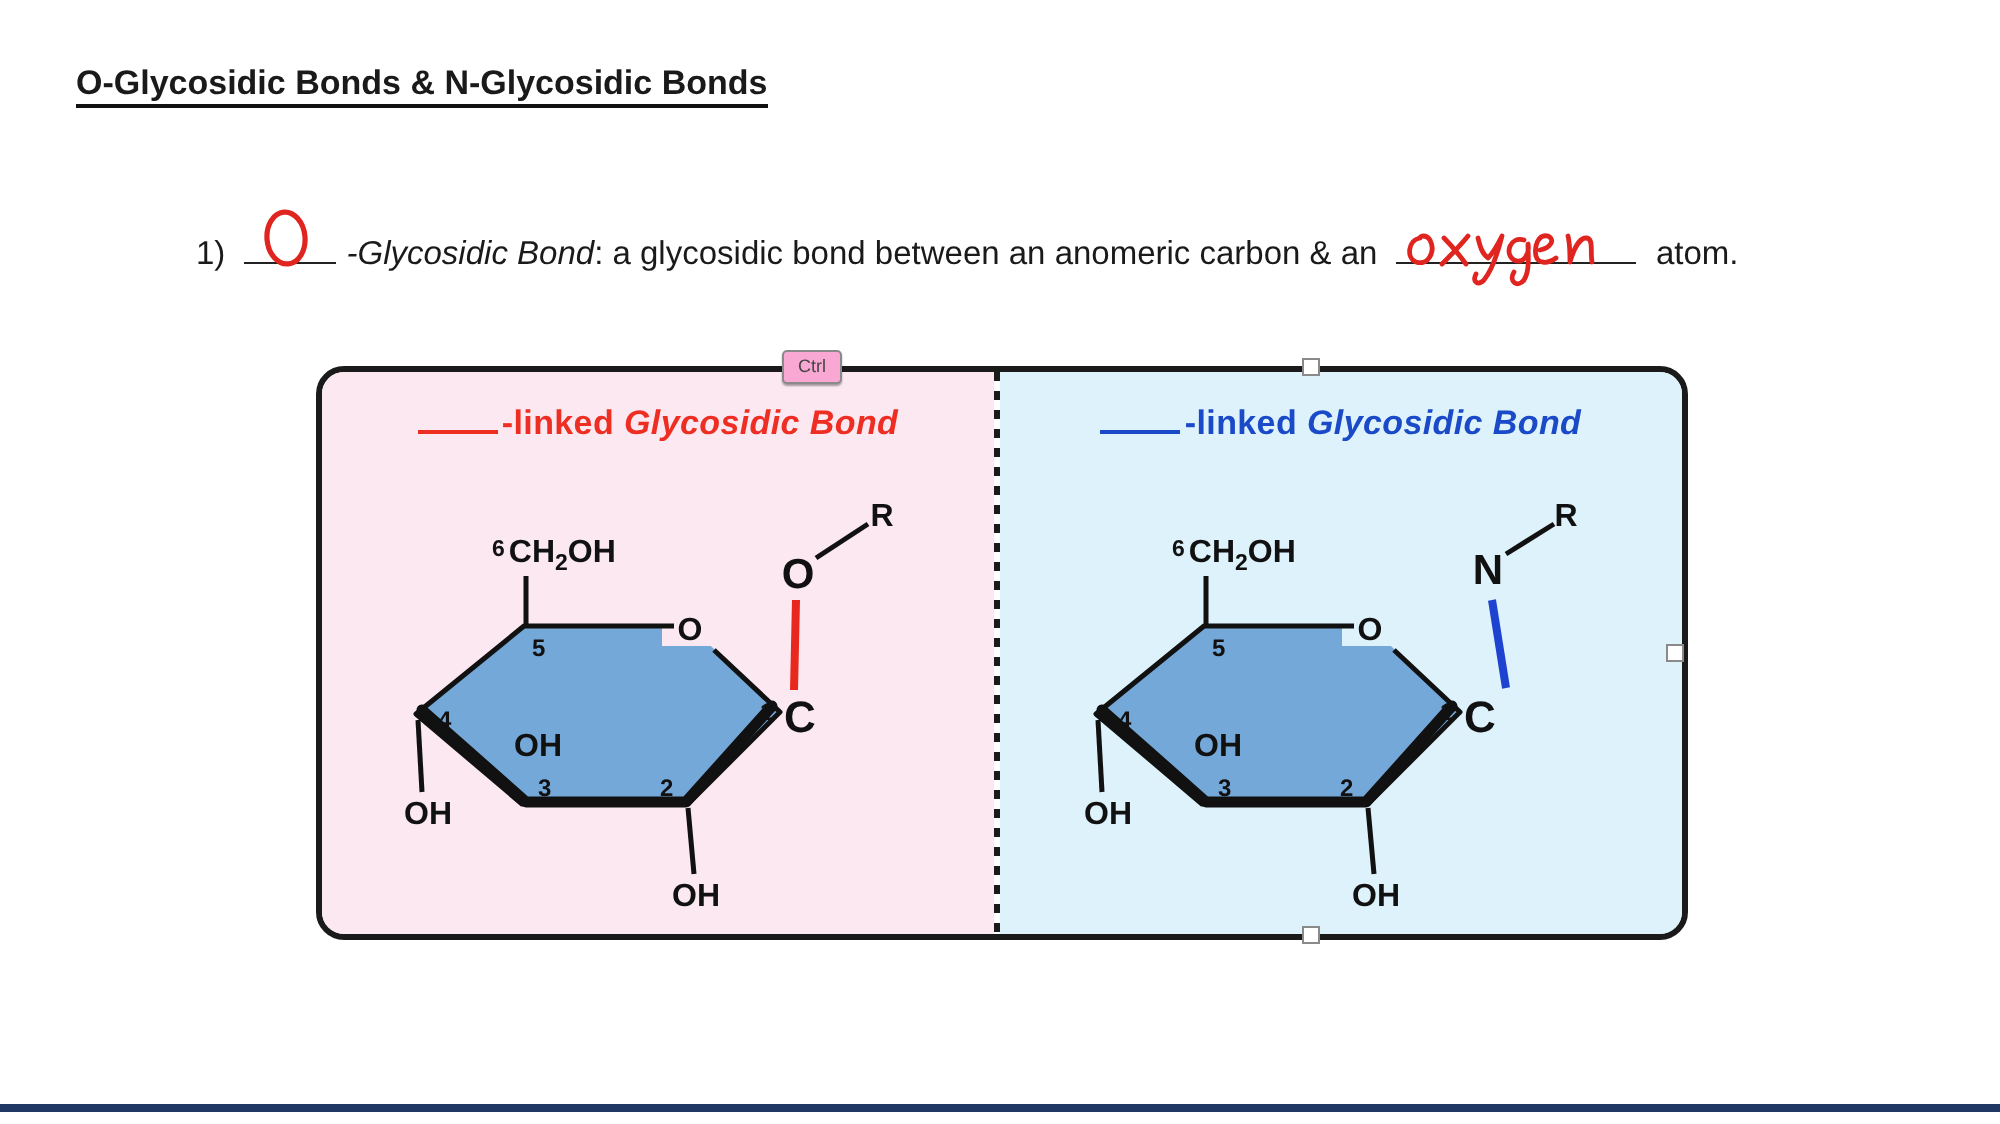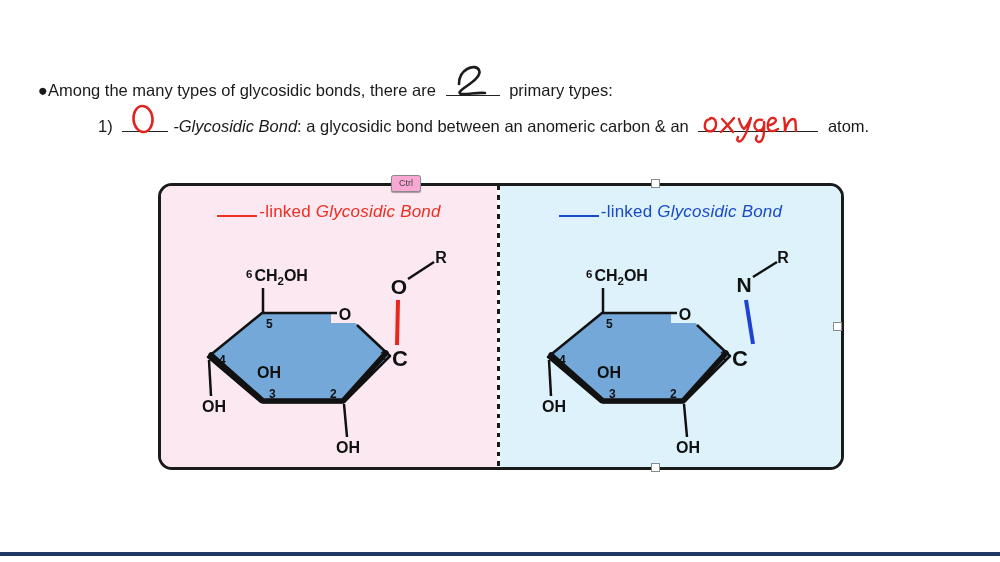--- a/index.html
+++ b/index.html
@@ -22,21 +22,21 @@
   .b-word{width:120px;}
   .hw{fill:none;stroke-linecap:round;stroke-linejoin:round;}
 
   
   .dbox{position:absolute;left:158px;top:183px;width:680px;height:281px;
         border:3.5px solid #1a1a1a;border-radius:14px;overflow:hidden;display:flex;}
   .panel{height:100%;}
   .panel-left{width:336px;background:#fbe8f0;}
   .panel-right{flex:1;background:#ddf2fa;}
   .divider{width:3px;background-image:repeating-linear-gradient(to bottom,#1a1a1a 0 4.5px,transparent 4.5px 9.5px);}
-  .phdr{margin-top:16px;text-align:center;font-size:17px;font-weight:normal;letter-spacing:.2px;}
+  .phdr{margin-top:16px;text-align:center;font-size:17px;font-weight:bold;letter-spacing:.2px;}
   .phdr-left{color:#ee2e23;}
   .phdr-right{color:#1b4ac8;}
   .hdr-blank{display:inline-block;width:40px;border-bottom:2px solid currentColor;height:13px;margin-right:2px;}
 
   
   .overlay{position:absolute;left:0;top:0;pointer-events:none;}
   .overlay text{font-family:"Liberation Sans",sans-serif;font-weight:bold;fill:#111;}
 
   
   .ctrl{position:absolute;left:391px;top:175px;width:28px;height:15px;background:#f9a8d4;
@@ -47,30 +47,24 @@
   .h-bottom{left:651px;top:463px;}
   .h-right{left:833px;top:322px;}
 
   .bottom-rule{position:absolute;left:0;top:552px;width:1000px;height:3.5px;background:#1f3864;}
 </style>
 </head>
 <body>
 
 <div id="page">
 
+  <div class="title">
+    <span>O-Glycosidic Bonds &amp; N-Glycosidic Bonds</span>
+  </div>
 
-  <div class="line intro">
-    <span>●</span><span>Among the many types of glycosidic bonds, there are</span>
-    <span class="blank b-count">
-      <svg class="hw" width="40" height="40" viewBox="0 0 40 40" style="left:5px;bottom:-4px;">
-        <path d="M8 25 C8 10 24 4 28 11 C31 17 20 24 13 29 C9 32 7 34 10 35 C16 36 26 33 34 34" stroke-width="2.6" stroke="#1c1c1c"></path>
-      </svg>
-    </span>
-    <span>primary types:</span>
-  </div>
 
   <div class="line item1">
     <span>1)</span>
     <span class="blank b-letter">
       <svg class="hw" width="26" height="32" viewBox="0 0 26 32" style="left:8px;bottom:-3px;">
         <ellipse cx="13" cy="17" rx="9.5" ry="13" fill="none" stroke-width="2.6" transform="rotate(-5 13 17)" stroke="#e02520"></ellipse>
       </svg>
     </span><span class="italic">-Glycosidic Bond</span><span>: a glycosidic bond between an anomeric carbon &amp; an</span>
     <span class="blank b-word">
       <svg class="hw" width="106" height="42" viewBox="0 0 106 42" style="left:2px;bottom:-14px;">

